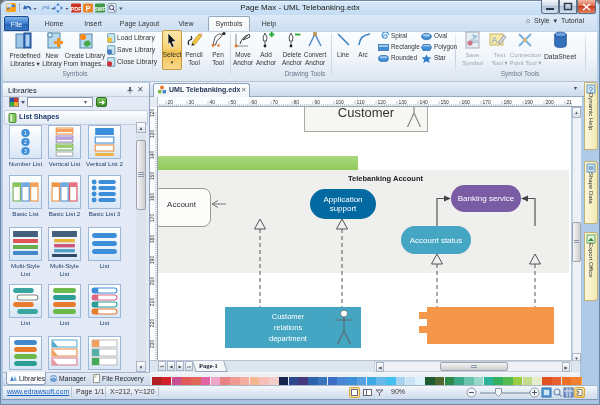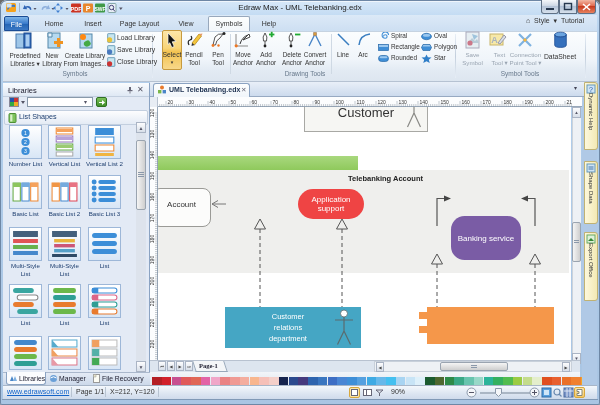--- a/index.html
+++ b/index.html
@@ -35,21 +35,21 @@
       <text x="71" y="8.6" font-size="5.5" fill="#fff" text-anchor="middle" font-weight="bold">PDF</text>
 <rect x="78" y="1.5" width="10" height="9" rx="1" fill="#e8862c"></rect>
       <text x="83" y="9" font-size="7" fill="#fff" text-anchor="middle" font-weight="bold">P</text>
 <rect x="90" y="1.5" width="10" height="9" rx="1" fill="#3f9948"></rect>
       <text x="95" y="8.6" font-size="5" fill="#fff" text-anchor="middle" font-weight="bold">SWF</text>
 <rect x="103" y="1.5" width="8" height="9" rx="1" fill="#e8eef6" stroke="#8aa"></rect>
       <circle cx="106.5" cy="5.5" r="2.2" fill="none" stroke="#447" stroke-width="1"></circle>
       <line x1="108" y1="7" x2="110" y2="9.5" stroke="#447" stroke-width="1"></line>
 <path d="M114 5.5 l3.6 0 l-1.8 2.4 z" fill="#556"></path>
 </svg>
-<div class="abs txt" style="left:0;top:3px;width:600px;text-align:center;font-size:8px;color:#222;">Edraw Max - UML Telebanking.edx</div>
+<div class="abs txt" style="left:0;top:3px;width:600px;text-align:center;font-size:8px;color:#222;">Page Max - UML Telebanking.edx</div>
 <div class="abs" style="left:541px;top:0;width:55px;height:14px;">
 <div class="abs" style="left:0;top:0;width:18px;height:14px;background:linear-gradient(#f4f7fa,#cdd8e6 45%,#b4c4d8 50%,#d6e0ec);border:1px solid #5f7186;border-top:none;border-radius:0 0 3px 3px;"></div>
 <div class="abs" style="left:18px;top:0;width:18px;height:14px;background:linear-gradient(#f4f7fa,#cdd8e6 45%,#b4c4d8 50%,#d6e0ec);border:1px solid #5f7186;border-top:none;"></div>
 <div class="abs" style="left:36px;top:0;width:19px;height:14px;background:linear-gradient(#f2b8a4,#e06a4e 45%,#c73c1f 50%,#e8825f);border:1px solid #5f7186;border-top:none;border-radius:0 0 3px 3px;"></div>
 <svg class="abs" style="left:0;top:0;" width="55" height="14" viewBox="0 0 55 14">
 <rect x="5" y="8" width="8" height="2" fill="#26384e"></rect>
 <rect x="23.5" y="3.5" width="7" height="6" fill="none" stroke="#26384e" stroke-width="1.4"></rect>
 <g stroke="#fff" stroke-width="1.6">
           <line x1="42" y1="4" x2="49" y2="10"></line>
           <line x1="49" y1="4" x2="42" y2="10"></line>
@@ -245,21 +245,21 @@
 <div class="abs txt" style="left:84px;top:98px;font-size:6px;color:#556;">▾</div>
 <div class="abs" style="left:96px;top:97px;width:11px;height:10px;background:linear-gradient(#7ec25a,#3f8f2a);border:1px solid #2e7020;border-radius:2px;"></div>
 <svg class="abs" style="left:96px;top:97px;" width="11" height="10" viewBox="0 0 11 10">
     <path d="M3 5 h3 v-2 l3 2.5 l-3 2.5 v-2 h-3z" fill="#fff"></path>
   </svg>
 <div class="abs" style="left:4px;top:110px;width:144px;height:15px;background:linear-gradient(#fdfdfe,#e4ebf5);border:1px solid #c3cfdf;border-radius:2px;"></div>
 <svg class="abs" style="left:8px;top:113px;" width="9" height="10" viewBox="0 0 9 10">
     <rect x="1" y="0.5" width="7" height="9" rx="1" fill="#7ec35c" stroke="#4e8f34"></rect>
     <rect x="2.2" y="1.5" width="2.2" height="7" fill="#d8efc8"></rect>
   </svg>
-<div class="abs txt" style="left:19px;top:112px;font-size:7.2px;font-weight:normal;color:#1c3d6e;">List Shapes</div>
+<div class="abs txt" style="left:19px;top:112px;font-size:7.2px;font-weight:bold;color:#1c3d6e;">List Shapes</div>
 <div class="abs" style="left:9px;top:125px;width:33px;height:34px;background:linear-gradient(#ffffff,#d8e6f6);border:1px solid #9db7d8;"></div>
 <svg class="abs" style="left:11px;top:127px;" width="29" height="30" viewBox="0 0 28 30" preserveAspectRatio="none">
     <g fill="#3c8ed8">
       <circle cx="14" cy="6" r="4"></circle>
       <circle cx="14" cy="15" r="4"></circle>
       <circle cx="14" cy="24" r="4"></circle>
     </g>
     <g fill="#fff" font-size="5" text-anchor="middle">
       <text x="14" y="8">1</text>
       <text x="14" y="17">2</text>
@@ -802,22 +802,23 @@
     <text x="4" y="237.0" font-size="5" fill="#333" text-anchor="middle" transform="rotate(-90 4 237.0)">230</text>
   </svg>
 <div class="abs" style="left:158px;top:107px;width:413px;height:253px;background:#fff;overflow:hidden;">
 <div class="abs" style="left:146px;top:-20px;width:124px;height:45px;background:#f6f6f3;border:1px solid #a8a8a4;"></div>
 <div class="abs txt" style="left:146px;top:-2px;width:124px;text-align:center;font-size:13px;color:#333;">Customer</div>
 <div class="abs" style="left:0;top:49px;width:200px;height:14px;background:linear-gradient(#a9d87e,#8fc95c);"></div>
 <div class="abs" style="left:0;top:63px;width:411px;height:103px;background:#efefed;"></div>
 <div class="abs txt" style="left:190px;top:67px;font-size:7.5px;font-weight:bold;color:#222;">Telebanking Account</div>
 <div class="abs" style="left:-6px;top:81px;width:59px;height:39px;background:#fcfcfb;border:1px solid #9a9a96;border-radius:8px;"></div>
 <div class="abs txt" style="left:-6px;top:93px;width:59px;text-align:center;font-size:8px;color:#333;">Account</div>
-<div class="abs" style="left:140px;top:82px;width:66px;height:30px;background:#ef4444;border-radius:15.0px;color:#fff;font-size:8px;display:flex;align-items:center;justify-content:center;text-align:center;line-height:9px;">Application<br>support</div>
-<div class="abs" style="left:293px;top:78px;width:70px;height:44px;background:#7a5ca5;border-radius:13.5px;color:#fff;font-size:8px;display:flex;align-items:center;justify-content:center;text-align:center;line-height:9px;margin-top:31px;">Banking service</div>
+<div class="abs" style="left:152px;top:82px;width:66px;height:30px;background:#0369a1;border-radius:15.0px;color:#fff;font-size:8px;display:flex;align-items:center;justify-content:center;text-align:center;line-height:9px;">Application<br>support</div>
+<div class="abs" style="left:293px;top:78px;width:70px;height:27px;background:#7a5ca5;border-radius:13.5px;color:#fff;font-size:8px;display:flex;align-items:center;justify-content:center;text-align:center;line-height:9px;">Banking service</div>
+<div class="abs" style="left:243px;top:119px;width:70px;height:28px;background:#45a6c4;border-radius:14.0px;color:#fff;font-size:8px;display:flex;align-items:center;justify-content:center;text-align:center;line-height:9px;">Account status</div>
 <div class="abs" style="left:67px;top:200px;width:136px;height:41px;background:#45a6c4;"></div>
 <div class="abs txt" style="left:90px;top:204px;width:80px;text-align:center;font-size:7.5px;color:#fff;line-height:11px;">Customer<br>relations<br>department</div>
 <div class="abs" style="left:269px;top:200px;width:127px;height:37px;background:#f5974a;"></div>
 <div class="abs" style="left:261px;top:205px;width:10px;height:7px;background:#f5974a;"></div>
 <div class="abs" style="left:261px;top:219px;width:10px;height:7px;background:#f5974a;"></div>
 <svg class="abs" style="left:0;top:0;" width="413" height="253" viewBox="0 0 413 253">
 <g stroke="#8a8a86" stroke-width="1.2" fill="none">
         <path d="M256 -4 L256 6 M256 6 L249.5 20 M256 6 L262.5 20"></path>
       </g>
 <g stroke="#777" stroke-width="1" fill="none">

